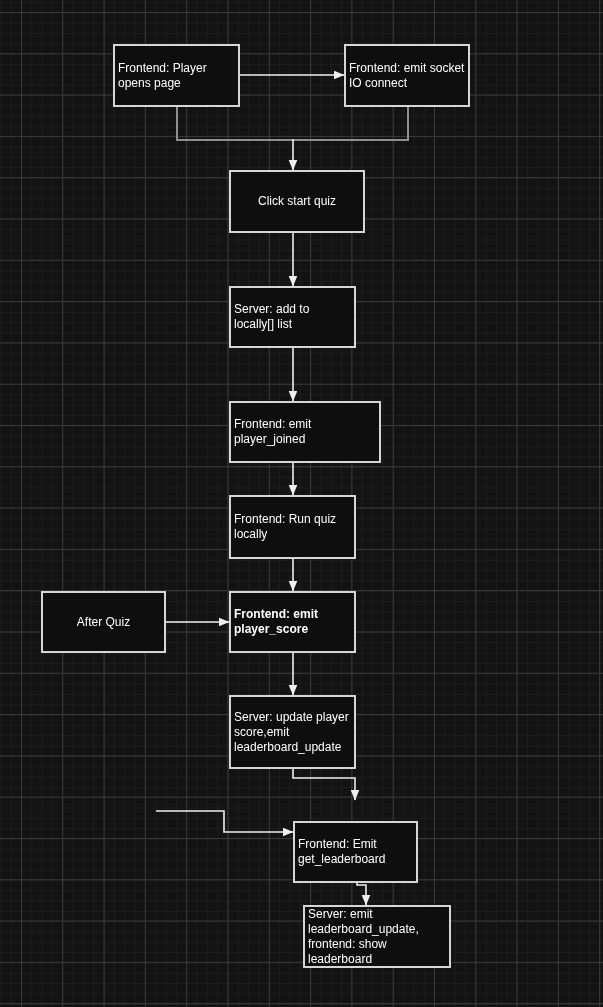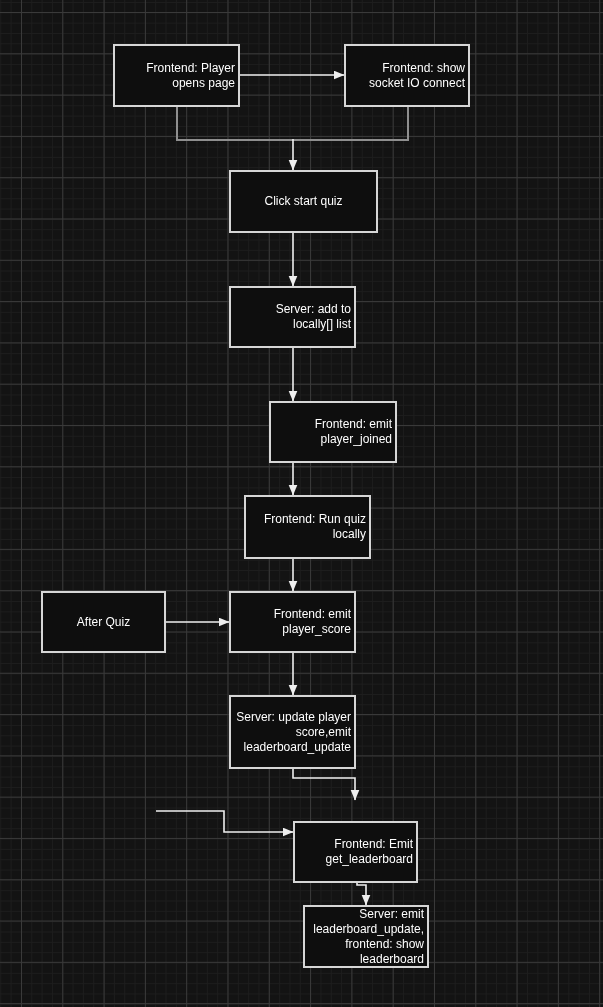--- a/index.html
+++ b/index.html
@@ -39,21 +39,21 @@
     height: 100%;
   }
   .node {
     position: absolute;
     box-sizing: border-box;
     background: var(--node-fill, #0e0e0e);
     border: 2px solid var(--node-border, #d6d6d6);
     display: flex;
     align-items: center;
     justify-content: center;
-    text-align: right;
+    text-align: left;
     padding: 2px 3px;
     cursor: default;
   }
   .node-label {
     color: var(--node-text, #ffffff);
     font-size: 12px;
     line-height: 15px;
     white-space: normal;
     word-wrap: break-word;
   }
@@ -79,43 +79,43 @@
       <polyline points="293,653 293,695" fill="none" stroke="#efefef" stroke-width="1.6" marker-end="url(#arrowhead)"></polyline>
       <polyline points="293,758 293,778 355,778 355,800" fill="none" stroke="#efefef" stroke-width="1.6" marker-end="url(#arrowhead)"></polyline>
       <polyline points="156,811 224,811 224,832 293,832" fill="none" stroke="#efefef" stroke-width="1.6" marker-end="url(#arrowhead)"></polyline>
       <polyline points="357,862 357,885 366,885 366,905" fill="none" stroke="#efefef" stroke-width="1.6" marker-end="url(#arrowhead)"></polyline>
     </svg>
   <div class="nodes-layer">
       <div class="node" style="left: 113px; top: 44px; width: 127px; height: 63px;">
         <span class="node-label">Frontend: Player opens page</span>
       </div>
       <div class="node" style="left: 344px; top: 44px; width: 126px; height: 63px;">
-        <span class="node-label">Frontend: show socket IO connect</span>
+        <span class="node-label">Frontend: emit socket IO connect</span>
       </div>
-      <div class="node" style="left: 229px; top: 170px; width: 149px; height: 63px;">
+      <div class="node" style="left: 229px; top: 170px; width: 136px; height: 63px;">
         <span class="node-label">Click start quiz</span>
       </div>
       <div class="node" style="left: 229px; top: 286px; width: 127px; height: 62px;">
         <span class="node-label">Server: add to locally[] list</span>
       </div>
-      <div class="node" style="left: 229px; top: 401px; width: 128px; height: 62px; margin-left: 40px;">
+      <div class="node" style="left: 229px; top: 401px; width: 152px; height: 62px;">
         <span class="node-label">Frontend: emit player_joined</span>
       </div>
-      <div class="node" style="left: 244px; top: 495px; width: 127px; height: 64px;">
+      <div class="node" style="left: 229px; top: 495px; width: 127px; height: 64px;">
         <span class="node-label">Frontend: Run quiz locally</span>
       </div>
       <div class="node" style="left: 41px; top: 591px; width: 125px; height: 62px;">
         <span class="node-label">After Quiz</span>
       </div>
-      <div class="node" style="left: 229px; top: 591px; width: 127px; height: 62px;">
+      <div class="node" style="left: 229px; top: 591px; width: 127px; height: 62px; font-weight: bold;">
         <span class="node-label">Frontend: emit player_score</span>
       </div>
       <div class="node" style="left: 229px; top: 695px; width: 127px; height: 74px;">
         <span class="node-label">Server: update player score,emit leaderboard_update</span>
       </div>
       <div class="node" style="left: 293px; top: 800px; width: 125px; height: 62px; margin-top: 21px;">
         <span class="node-label">Frontend: Emit get_leaderboard</span>
       </div>
-      <div class="node" style="left: 303px; top: 905px; width: 126px; height: 63px;">
+      <div class="node" style="left: 303px; top: 905px; width: 148px; height: 63px;">
         <span class="node-label">Server: emit leaderboard_update, frontend: show leaderboard</span>
       </div>
     </div>
 </div>
 
 </body></html>

